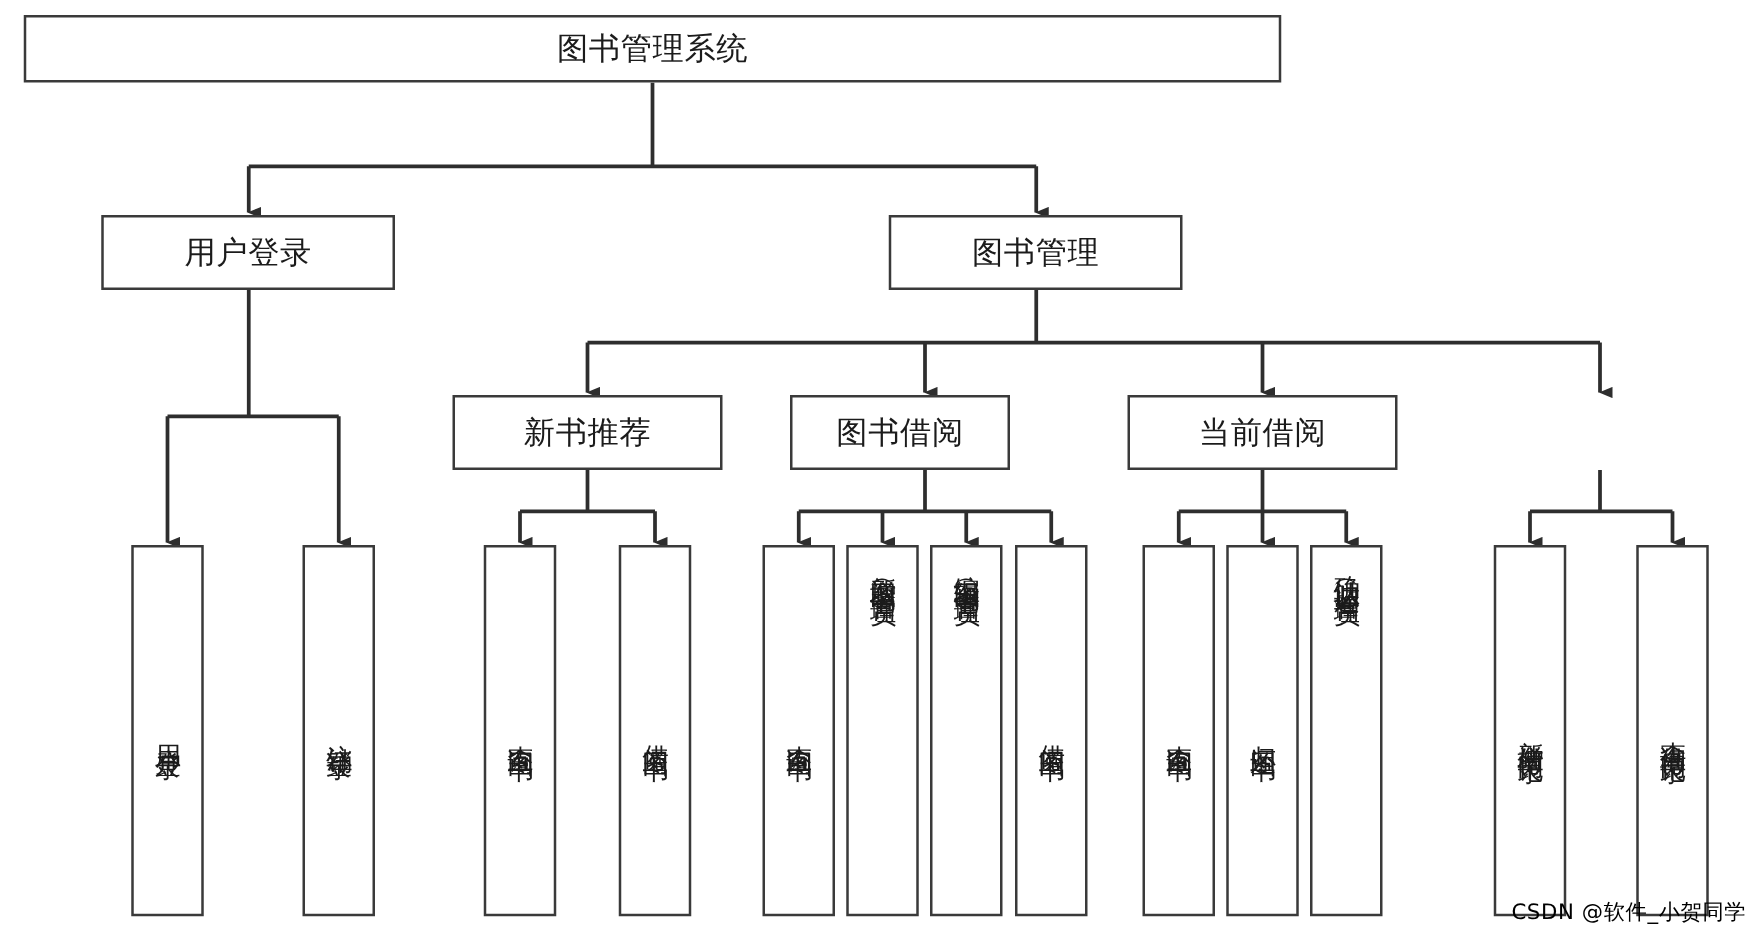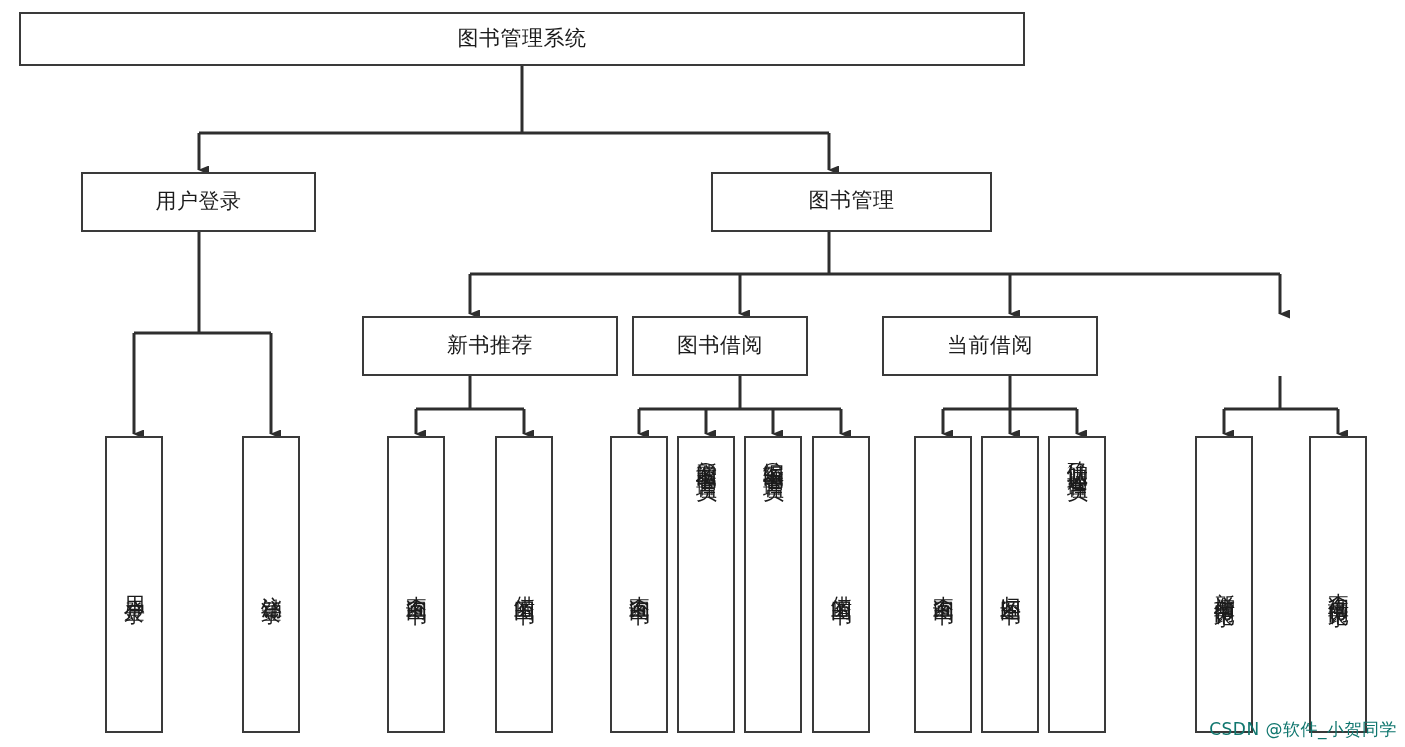--- a/index.html
+++ b/index.html
@@ -29,21 +29,21 @@
     box-sizing: border-box;
     background: #ffffff;
     border: 2px solid #3a3a3a;
     display: flex;
     align-items: center;
     justify-content: center;
     z-index: 2;
   }
   .node .label {
     color: #1b1b1b;
-    font-size: 21px;
+    font-size: 25px;
     line-height: 1.12;
     letter-spacing: 0.5px;
     text-align: center;
     white-space: nowrap;
   }
   .node.vertical {
     align-items: flex-start;
     padding-top: 6px;
   }
   .node.vertical .label {
@@ -57,21 +57,21 @@
   }
   .node.vcenter {
     align-items: center;
     padding-top: 0;
   }
   #watermark {
     position: absolute;
     right: 8px;
     bottom: 6px;
     font-size: 17px;
-    color: #0f766e;
+    color: #000000;
     z-index: 5;
     white-space: nowrap;
     letter-spacing: 0.5px;
   }
 </style>
 </head>
 <body>
 
 <div id="canvas">
 
@@ -127,31 +127,31 @@
     </g>
   </svg>
 
   <div class="node" style="left:19px; top:12px; width:1006px; height:54px;">
     <span class="label">图书管理系统</span>
   </div>
 
   <div class="node" style="left:81px; top:172px; width:235px; height:60px;">
     <span class="label">用户登录</span>
   </div>
-  <div class="node" style="left:711px; top:172px; width:281px; height:60px;font-family:Liberation Mono, monospace;">
+  <div class="node" style="left:711px; top:172px; width:235px; height:60px;">
     <span class="label">图书管理</span>
   </div>
 
-  <div class="node" style="left:362px; top:316px; width:256px; height:60px;">
+  <div class="node" style="left:362px; top:316px; width:216px; height:60px;">
     <span class="label">新书推荐</span>
   </div>
   <div class="node" style="left:632px; top:316px; width:176px; height:60px;">
     <span class="label">图书借阅</span>
   </div>
-  <div class="node" style="left:882px; top:316px; width:216px; height:60px;">
+  <div class="node" style="left:902px; top:316px; width:216px; height:60px;">
     <span class="label">当前借阅</span>
   </div>
 
   <div class="node vertical vcenter" style="left:105px; top:436px; width:58px; height:297px;">
     <span class="label">用户登录</span>
   </div>
   <div class="node vertical vcenter" style="left:242px; top:436px; width:58px; height:297px;">
     <span class="label">注销登录</span>
   </div>
 

